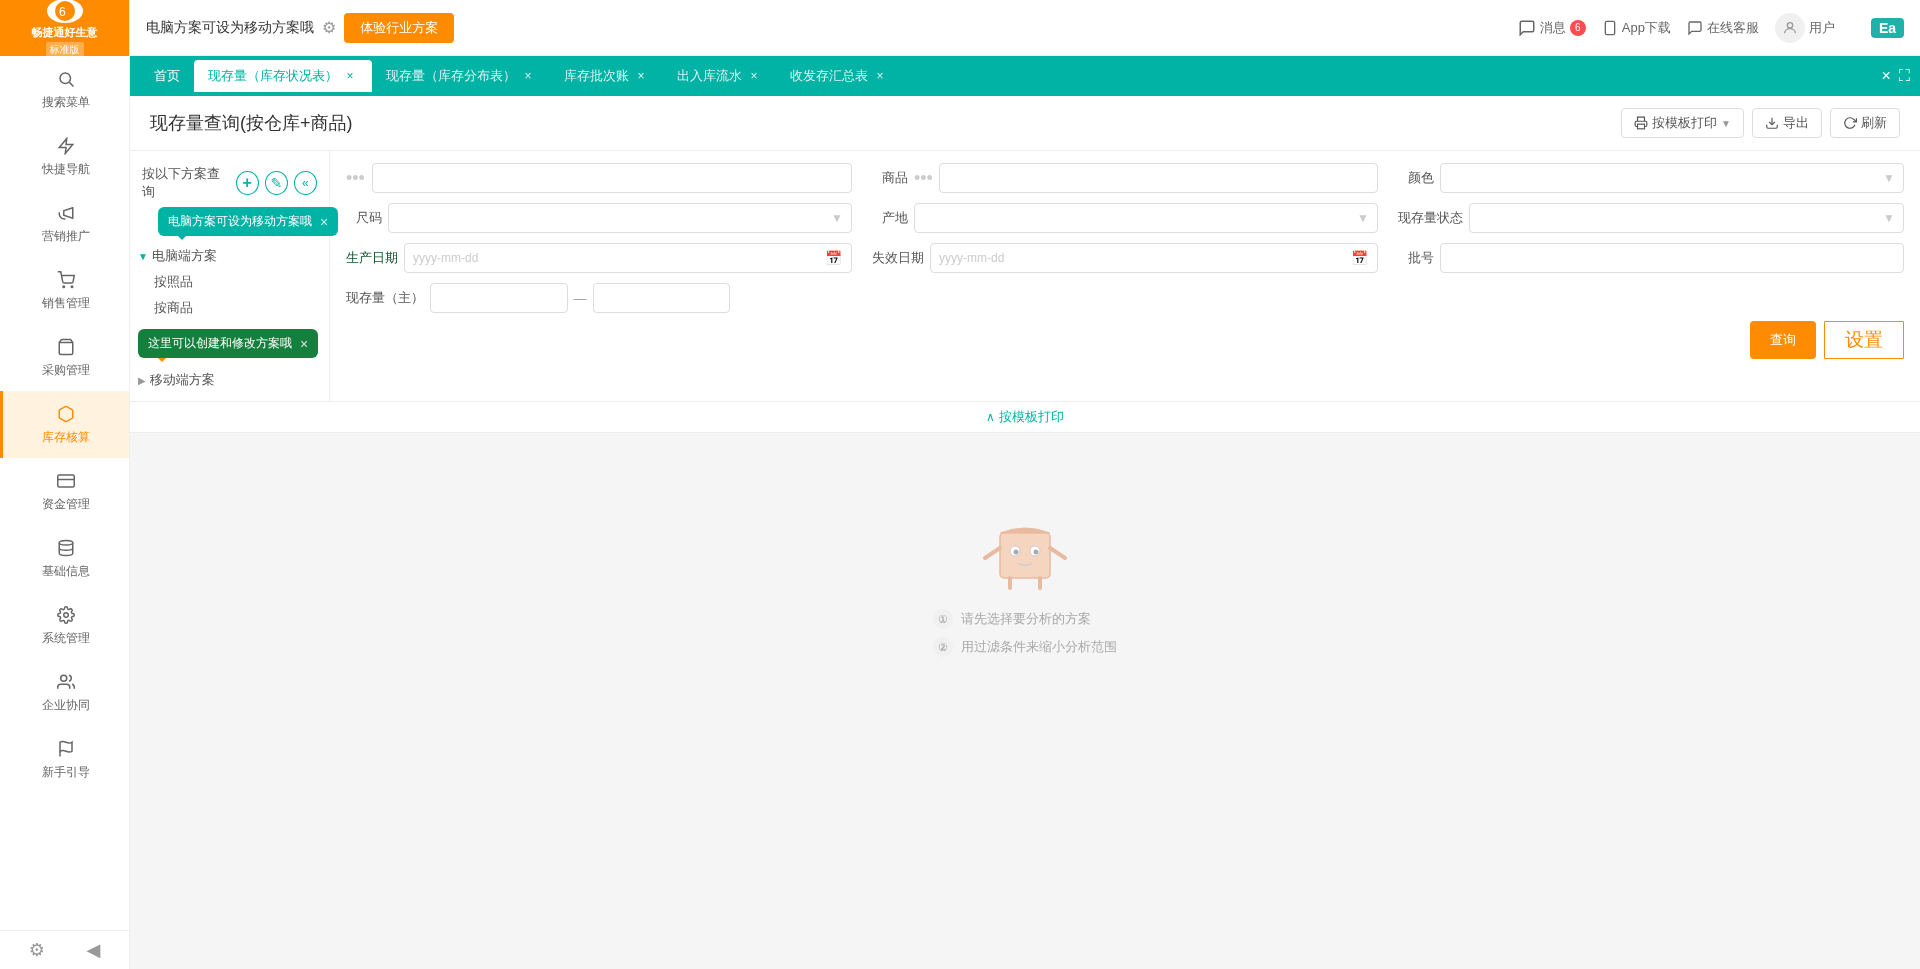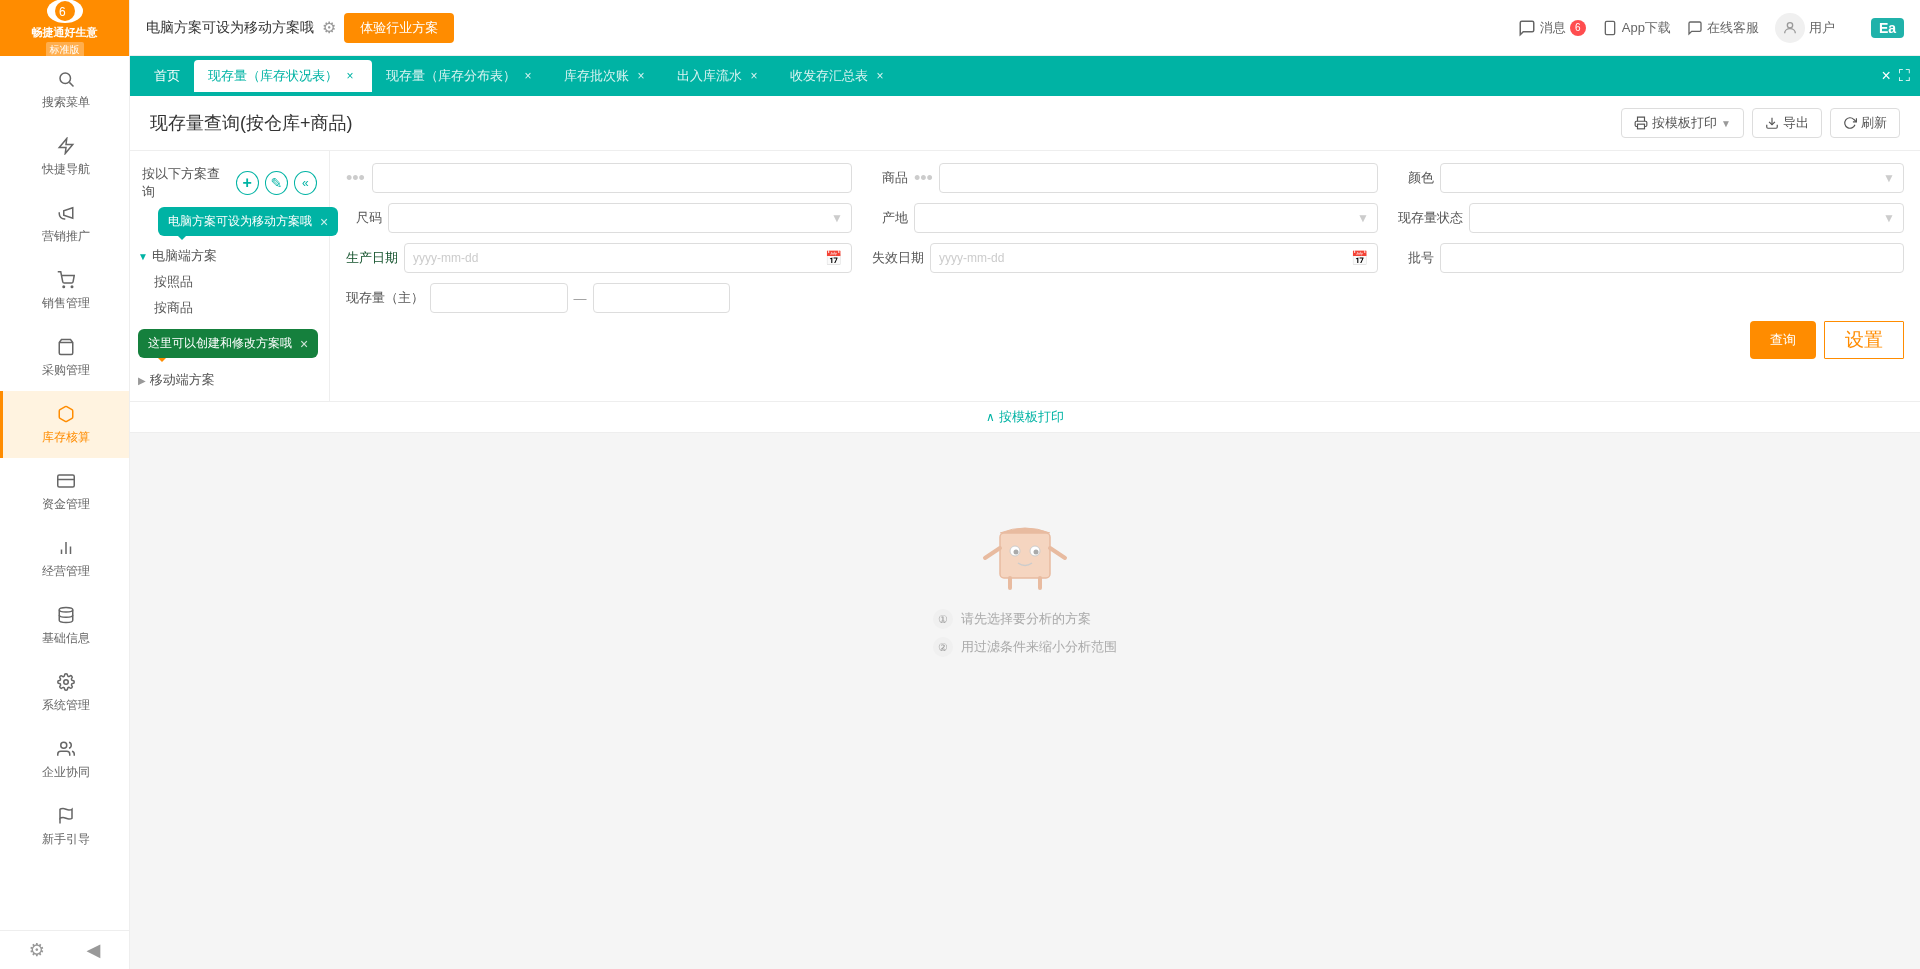--- a/index.html
+++ b/index.html
@@ -144,30 +144,20 @@
       <span style="color:#ff8c00;">库存核算</span>
     </div>
     <div class="sidebar-item">
       <div class="icon">
           <svg width="18" height="18" viewBox="0 0 24 24" fill="none" stroke="currentColor" stroke-width="2">
             <rect x="1" y="4" width="22" height="16" rx="2"></rect>
             <line x1="1" y1="10" x2="23" y2="10"></line>
           </svg>
         </div>
       <span>资金管理</span>
-    </div>
-    <div class="sidebar-item">
-      <div class="icon">
-          <svg width="18" height="18" viewBox="0 0 24 24" fill="none" stroke="currentColor" stroke-width="2">
-            <line x1="18" y1="20" x2="18" y2="10"></line>
-            <line x1="12" y1="20" x2="12" y2="4"></line>
-            <line x1="6" y1="20" x2="6" y2="14"></line>
-          </svg>
-        </div>
-      <span>经营管理</span>
     </div>
     <div class="sidebar-item">
       <div class="icon">
           <svg width="18" height="18" viewBox="0 0 24 24" fill="none" stroke="currentColor" stroke-width="2">
             <ellipse cx="12" cy="5" rx="9" ry="3"></ellipse>
             <path d="M3 5v14a9 3 0 0 0 18 0V5"></path>
             <path d="M3 12a9 3 0 0 0 18 0"></path>
           </svg>
         </div>
       <span>基础信息</span>

